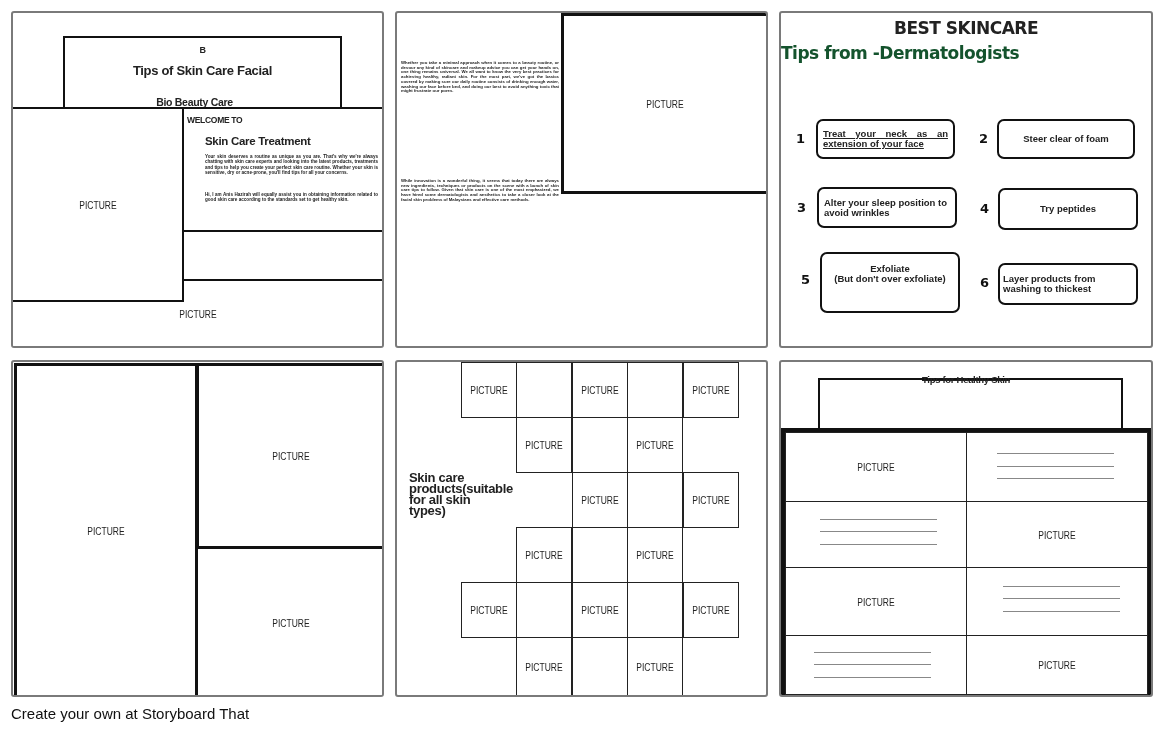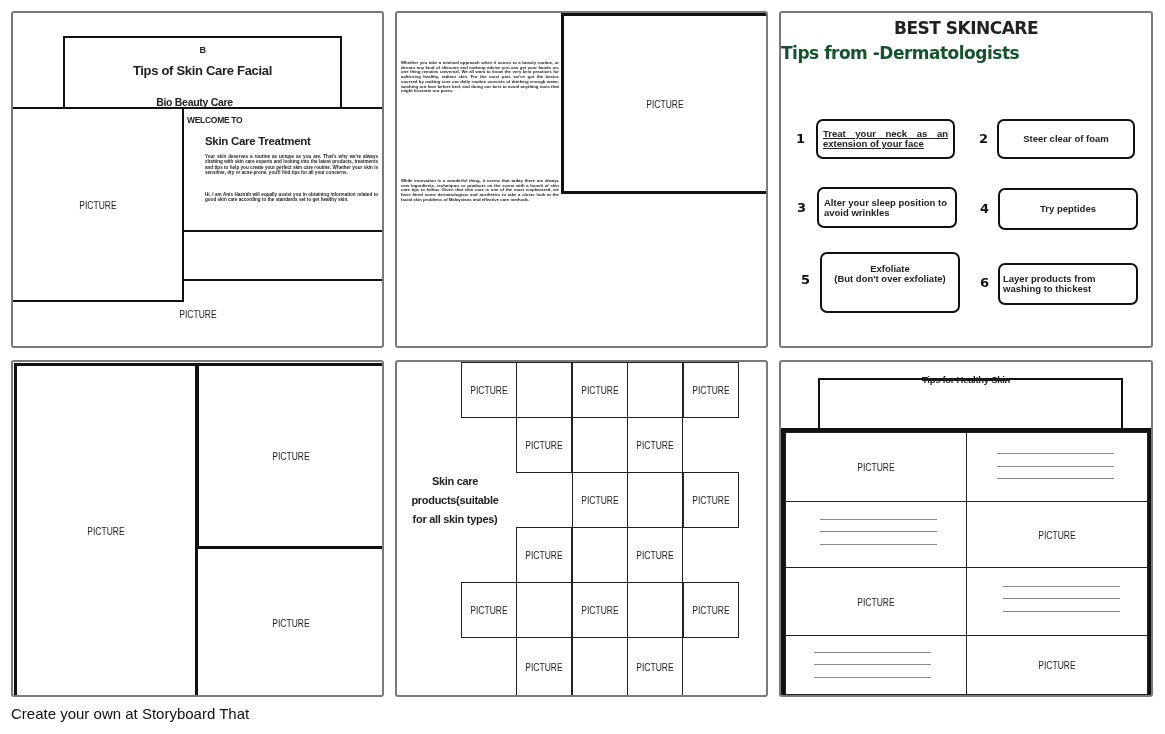--- a/index.html
+++ b/index.html
@@ -94,21 +94,21 @@
   </div>
   <div class="box thick" style="left:183px;top:1px;width:189px;height:186px;">
     <div class="pic"><span>PICTURE</span></div>
   </div>
   <div class="box thick" style="left:1px;top:1px;width:184px;height:335px;">
     <div class="pic"><span>PICTURE</span></div>
   </div>
 </div>
 
 <div class="panel" style="left:395px;top:360px;width:373px;height:337px;">
-  <div class="cond" style="position:absolute;left:12px;top:110px;width:92px;text-align:center;font-size:11px;line-height:19px;">Skin care products(suitable for all skin types)</div>
+  <div class="cond" style="position:absolute;left:12px;top:110px;width:92px;font-size:13px;line-height:11px;">Skin care products(suitable for all skin types)</div>
 
   <div class="cell" style="left:64px;top:0px;width:56px;height:56px;">
       <div class="pic"><span>PICTURE</span></div>
     </div>
   <div class="cell" style="left:119px;top:0px;width:56px;height:56px;"></div>
   <div class="cell" style="left:175px;top:0px;width:56px;height:56px;">
       <div class="pic"><span>PICTURE</span></div>
     </div>
   <div class="cell" style="left:230px;top:0px;width:56px;height:56px;"></div>
   <div class="cell" style="left:286px;top:0px;width:56px;height:56px;">

